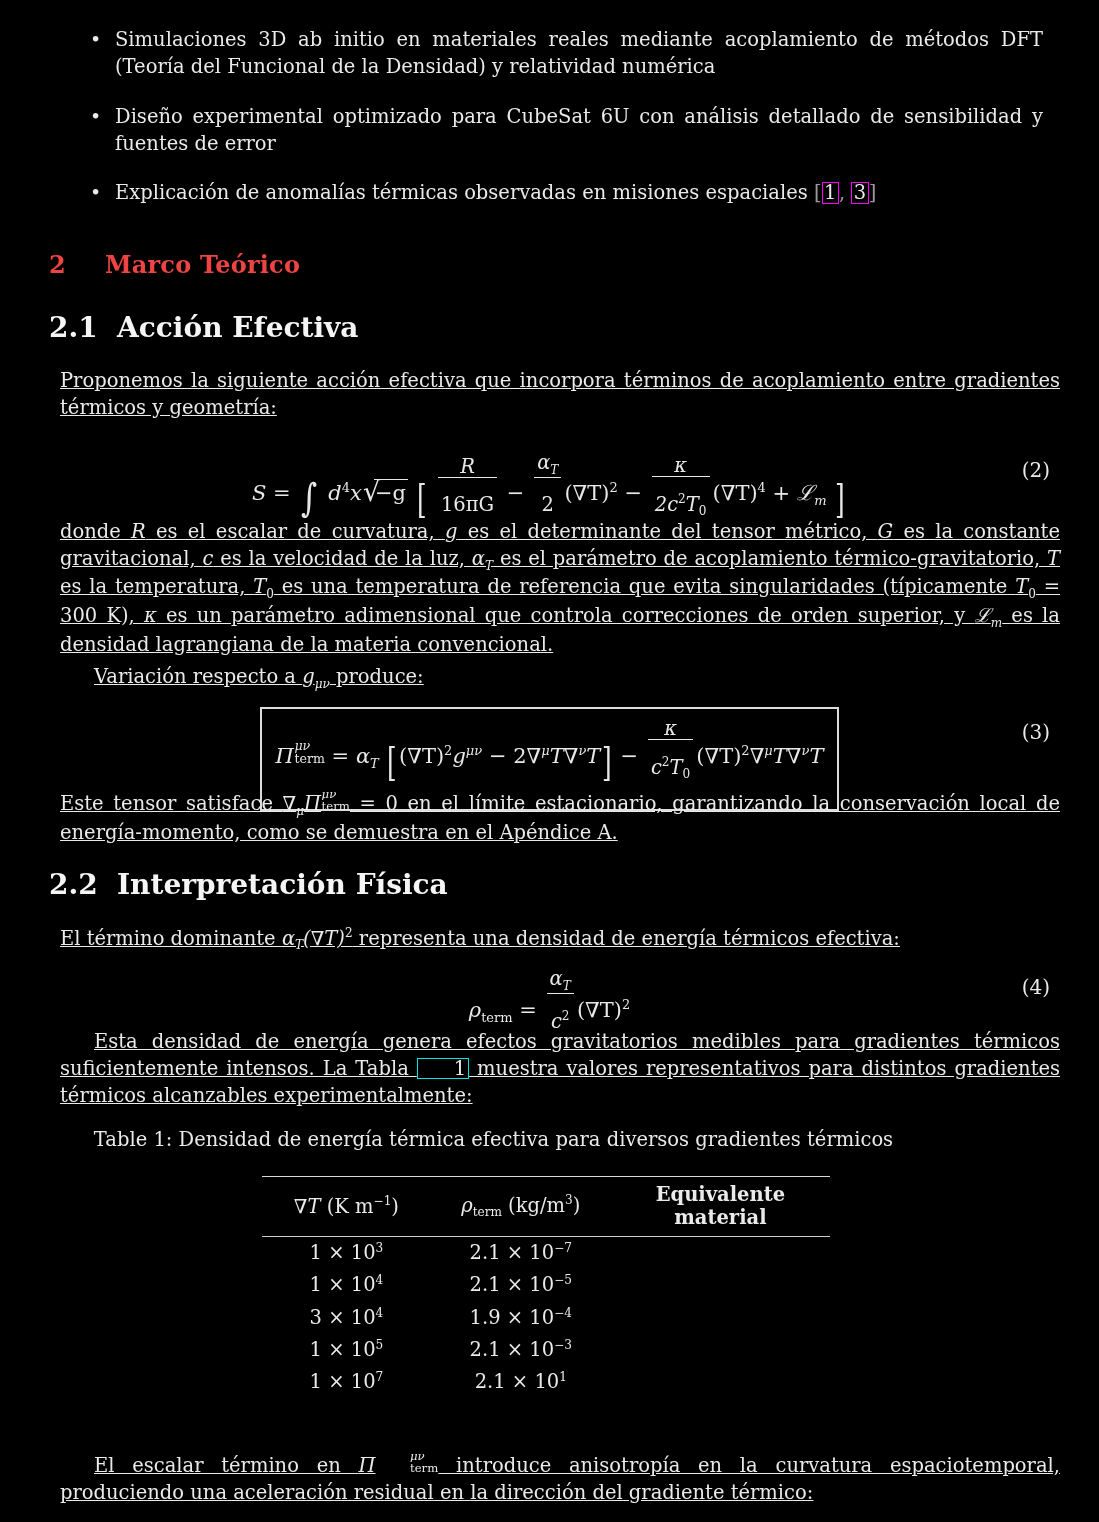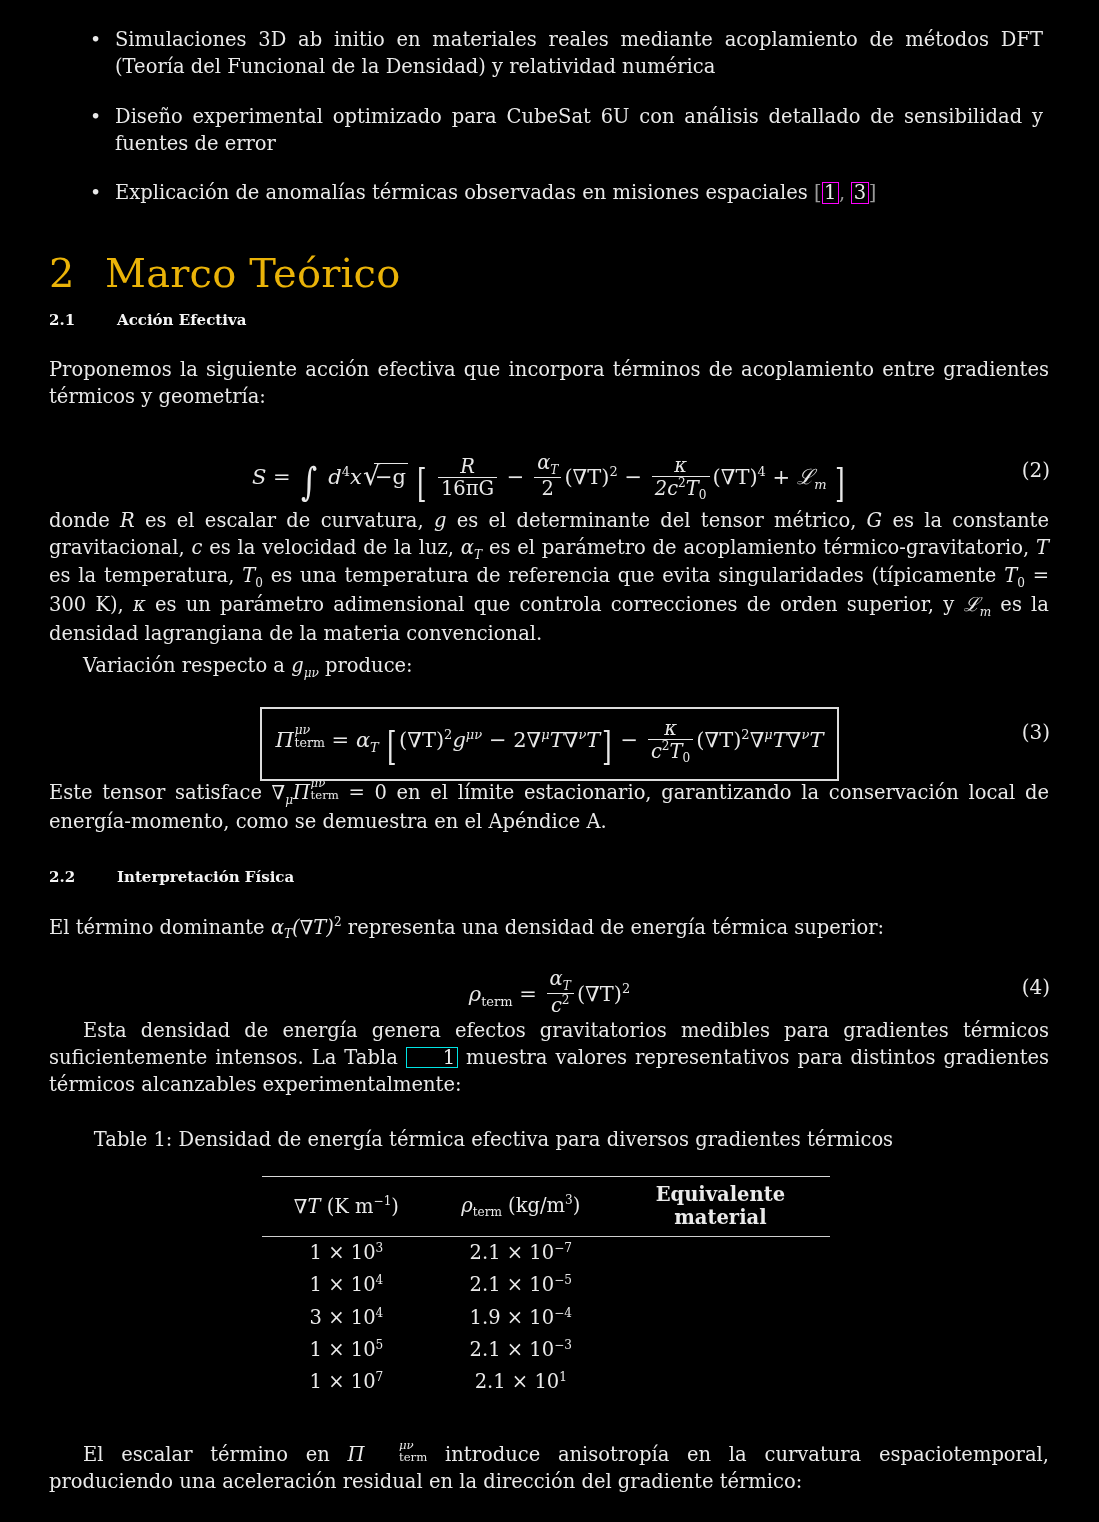--- a/index.html
+++ b/index.html
@@ -22,21 +22,22 @@
     padding: 0;
     box-sizing: border-box;
   }
 
   
   .body-text {
     font-size: 19.5px;
     line-height: 1.38;
     text-align: justify;
     color: #eaeaea;
-    margin: 0;
+    margin: 11px;
+    text-decoration: underline;
   }
   .indent { text-indent: 34px; }
 
   
   .bullets {
     position: absolute;
     left: 88px;
     top: 26px;
     width: 955px;
   }
@@ -73,29 +74,29 @@
     border: 1.6px solid #00e5e5;
     padding: 0px 2px;
     line-height: 1.0;
     color: #eaeaea;
   }
 
   
   h2.sec {
     position: absolute;
     margin: 0;
-    font-size: 40px;
-    font-weight: normal;
+    font-size: 24px;
+    font-weight: bold;
     letter-spacing: 0.2px;
-    color: #eab308;
+    color: #ef4444;
   }
   h3.subsec {
     position: absolute;
     margin: 0;
-    font-size: 15px;
+    font-size: 28px;
     font-weight: bold;
     color: #f5f5f5;
   }
   .sec-num { display: inline-block; min-width: 56px; }
   .subsec-num { display: inline-block; min-width: 68px; }
 
   
   .math {
     font-family: "DejaVu Serif", "Liberation Serif", serif;
     font-style: italic;
@@ -105,21 +106,21 @@
     display: inline-block;
     vertical-align: -0.52em;
     text-align: center;
     line-height: 1.08;
     margin: 0 3px;
   }
   .frac .num { display: block; padding: 0 3px; font-size: 0.93em; }
   .frac .den {
     display: block;
     border-top: 1.2px solid #e8e8e8;
-    padding: 0 3px;
+    padding: 16px 3px;
     font-size: 0.93em;
   }
   sup.sm { font-size: 0.62em; vertical-align: super; font-style: normal; }
   sub.sm { font-size: 0.62em; vertical-align: sub; font-style: normal; }
   sup.smi { font-size: 0.62em; vertical-align: super; font-style: italic; }
   sub.smi { font-size: 0.62em; vertical-align: sub; font-style: italic; }
   .bigdelim {
     display: inline-block;
     font-size: 1.9em;
     font-style: normal;
@@ -294,21 +295,21 @@
     </span>
   </div>
   <div class="eq-num" style="top:720px;">(3)</div>
 
   <p class="body-text para-abs" style="top:778px;"><span>Este tensor satisface </span><span class="math">∇</span><sub class="smi">μ</sub><span class="math">Π</span><span class="supsub"><span class="up">μν</span><span class="dn">term</span></span><span> = 0 en el límite estacionario, garantizando la conservación local de energía-momento, como se demuestra en el Apéndice A.</span></p>
 
   <h3 class="subsec" style="left:49px; top:868px;">
     <span class="subsec-num">2.2</span><span>Interpretación Física</span>
   </h3>
 
-  <p class="body-text para-abs" style="top:914px;"><span>El término dominante </span><span class="math">α</span><sub class="smi">T</sub><span class="math">(∇T)</span><sup class="sm">2</sup><span> representa una densidad de energía térmica superior:</span></p>
+  <p class="body-text para-abs" style="top:914px;"><span>El término dominante </span><span class="math">α</span><sub class="smi">T</sub><span class="math">(∇T)</span><sup class="sm">2</sup><span> representa una densidad de energía térmicos efectiva:</span></p>
 
   <div class="eq-line" style="top:968px;">
     <span class="math">
       <span>ρ</span><sub class="sm">term</sub>
       <span class="mathrm">=</span>
       <span class="frac"><span class="num"><span>α</span><sub class="smi">T</sub></span><span class="den"><span>c</span><sup class="sm">2</sup></span></span><span class="mathrm">(∇T)</span><sup class="sm">2</sup>
     </span>
   </div>
   <div class="eq-num" style="top:975px;">(4)</div>
 

